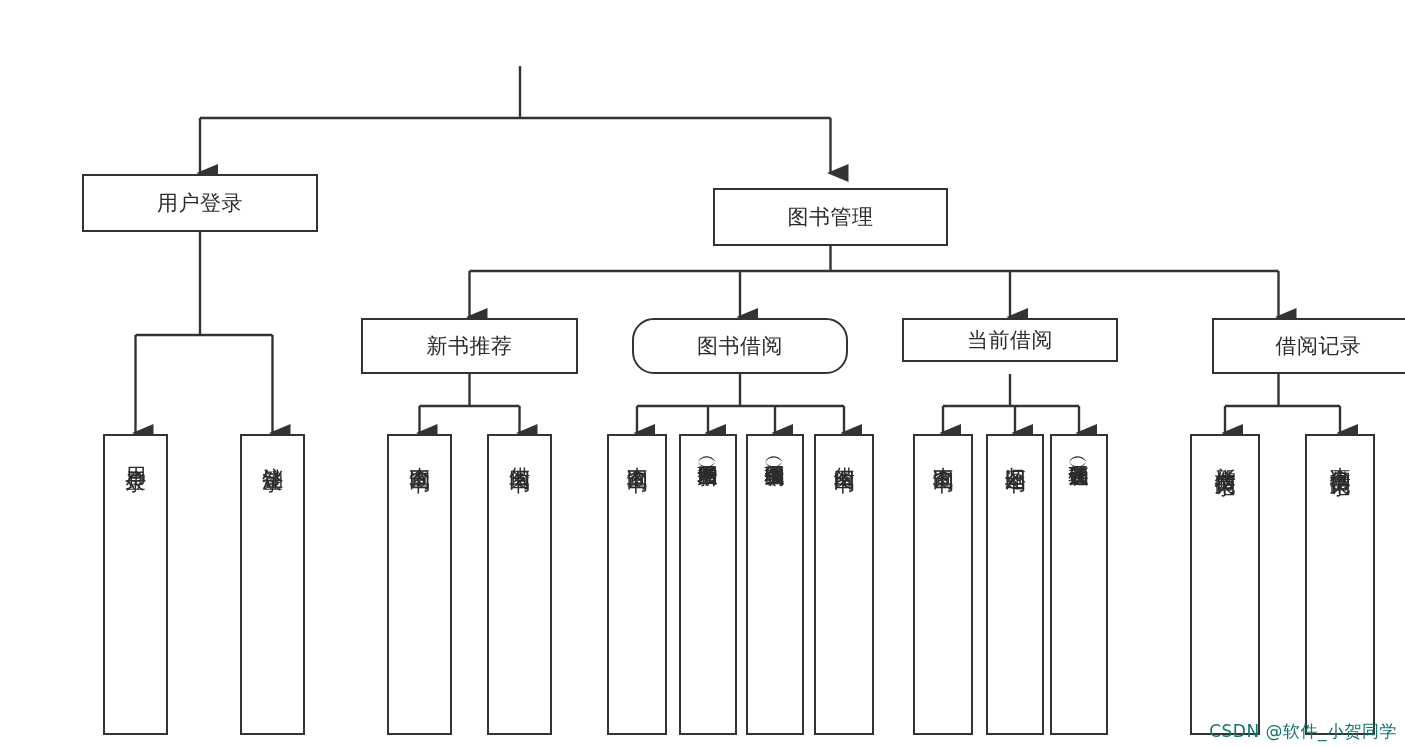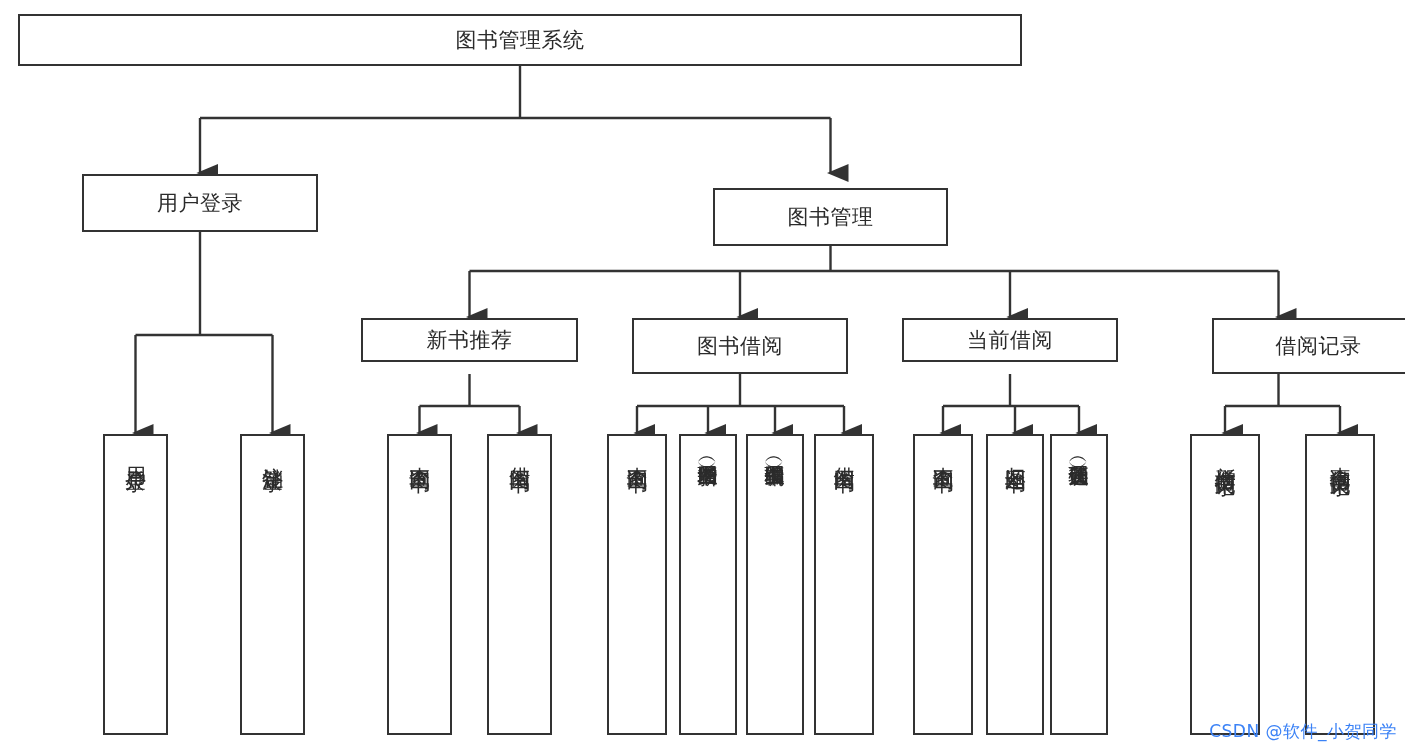--- a/index.html
+++ b/index.html
@@ -62,21 +62,21 @@
   .node.v.long .label {
     font-size: 20px;
     letter-spacing: 0px;
     line-height: 1.2;
   }
   #watermark {
     position: absolute;
     right: 8px;
     bottom: 4px;
     font-size: 17px;
-    color: #3b82f6;
+    color: #0f766e;
     white-space: nowrap;
     letter-spacing: 0.5px;
   }
 </style>
 </head>
 <body>
 
 <div id="canvas">
 
   <svg id="edges" viewBox="0 0 1405 747" width="1405" height="747">
@@ -115,35 +115,32 @@
         <path d="M 943 406 L 943 433" marker-end="url(#arrow)"></path>
         <path d="M 1015 406 L 1015 433" marker-end="url(#arrow)"></path>
         <path d="M 1079 406 L 1079 433" marker-end="url(#arrow)"></path>
         <path d="M 1278.5 374 L 1278.5 406"></path>
         <path d="M 1225 406 L 1340 406"></path>
         <path d="M 1225 406 L 1225 433" marker-end="url(#arrow)"></path>
         <path d="M 1340 406 L 1340 433" marker-end="url(#arrow)"></path>
       </g>
   </svg>
 
-  <div class="node h" style="left: 18px; top: 14px; width: 1004px; height: 52px; border-color: rgb(51, 51, 51); color: rgb(43, 43, 43);">
-    <span class="label">图书管理系统</span>
-  </div>
 
   <div class="node h" style="left: 82px; top: 174px; width: 236px; height: 58px; border-color: rgb(51, 51, 51); color: rgb(43, 43, 43);">
     <span class="label">用户登录</span>
   </div>
   <div class="node h" style="left: 713px; top: 188px; width: 235px; height: 58px; border-color: rgb(51, 51, 51); color: rgb(43, 43, 43);">
     <span class="label">图书管理</span>
   </div>
 
-  <div class="node h" style="left: 361px; top: 318px; width: 217px; height: 44px; border-color: rgb(51, 51, 51); color: rgb(43, 43, 43);">
+  <div class="node h" style="left: 361px; top: 318px; width: 217px; height: 56px; border-color: rgb(51, 51, 51); color: rgb(43, 43, 43);">
     <span class="label">新书推荐</span>
   </div>
-  <div class="node h" style="left: 632px; top: 318px; width: 216px; height: 56px; border-color: rgb(51, 51, 51); color: rgb(43, 43, 43);">
+  <div class="node h" style="left: 632px; top: 318px; width: 216px; height: 56px; border-color: rgb(51, 51, 51); color: rgb(43, 43, 43); border-radius: 22px;">
     <span class="label">图书借阅</span>
   </div>
   <div class="node h" style="left: 902px; top: 318px; width: 216px; height: 44px; border-color: rgb(51, 51, 51); color: rgb(43, 43, 43);">
     <span class="label">当前借阅</span>
   </div>
   <div class="node h" style="left: 1212px; top: 318px; width: 213px; height: 56px; border-color: rgb(51, 51, 51); color: rgb(43, 43, 43);">
     <span class="label">借阅记录</span>
   </div>
 
   <div class="node v" style="left: 103px; top: 434px; width: 65px; height: 301px; border-color: rgb(51, 51, 51); color: rgb(43, 43, 43);">

